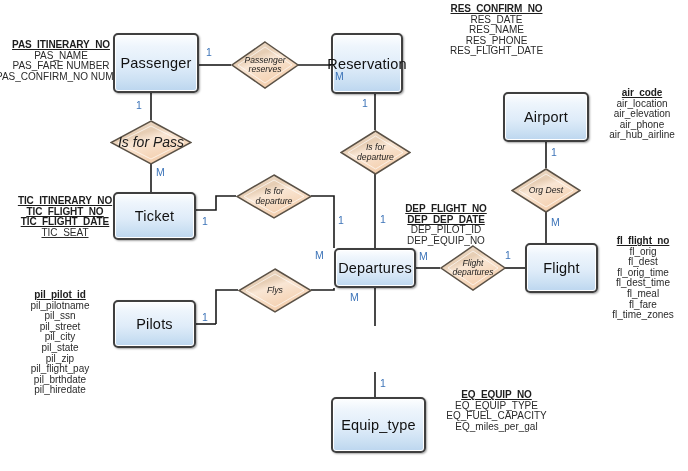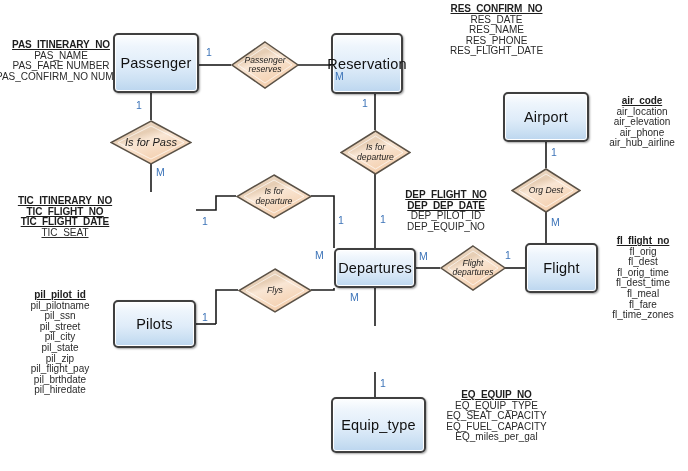--- a/index.html
+++ b/index.html
@@ -35,21 +35,21 @@
   }
   .rel .rlabel{
     position:relative;z-index:3;
     font-style:italic;
     font-size:8.6px;
     line-height:1.08;
     color:#1b1b1b;
     padding:0 4px;
     white-space:pre-line;
   }
-  .rel.small .rlabel{font-size:11px;}
+  .rel.small .rlabel{font-size:14px;}
 
   
   .attrs{
     position:absolute;
     text-align:center;
     font-size:10px;
     line-height:10.6px;
     color:#2a2a2a;
     white-space:nowrap;
   }
@@ -111,36 +111,36 @@
     </div>
 
   <div class="attrs" id="attrs-reservation" style="left:424px;top:4px;width:145px;">
       <div class="key">RES_CONFIRM_NO</div>
       <div class="">RES_DATE</div>
       <div class="">RES_NAME</div>
       <div class="">RES_PHONE</div>
       <div class="">RES_FLIGHT_DATE</div>
     </div>
 
-  <div class="attrs" id="attrs-airport" style="left:596px;top:96px;width:92px;">
+  <div class="attrs" id="attrs-airport" style="left:596px;top:88px;width:92px;">
       <div class="key">air_code</div>
       <div class="">air_location</div>
       <div class="">air_elevation</div>
       <div class="">air_phone</div>
       <div class="">air_hub_airline</div>
     </div>
 
   <div class="attrs" id="attrs-ticket" style="left:6px;top:196px;width:118px;text-decoration:underline;">
       <div class="key">TIC_ITINERARY_NO</div>
       <div class="key">TIC_FLIGHT_NO</div>
       <div class="key">TIC_FLIGHT_DATE</div>
       <div class="">TIC_SEAT</div>
     </div>
 
-  <div class="attrs" id="attrs-departures" style="left:388px;top:190px;width:116px;">
+  <div class="attrs" id="attrs-departures" style="left:388px;top:204px;width:116px;">
       <div class="key">DEP_FLIGHT_NO</div>
       <div class="key">DEP_DEP_DATE</div>
       <div class="">DEP_PILOT_ID</div>
       <div class="">DEP_EQUIP_NO</div>
     </div>
 
   <div class="attrs" id="attrs-flight" style="left:598px;top:236px;width:90px;">
       <div class="key">fl_flight_no</div>
       <div class="">fl_orig</div>
       <div class="">fl_dest</div>
@@ -160,37 +160,39 @@
       <div class="">pil_state</div>
       <div class="">pil_zip</div>
       <div class="">pil_flight_pay</div>
       <div class="">pil_brthdate</div>
       <div class="">pil_hiredate</div>
     </div>
 
   <div class="attrs" id="attrs-equip_type" style="left:424px;top:390px;width:145px;">
       <div class="key">EQ_EQUIP_NO</div>
       <div class="">EQ_EQUIP_TYPE</div>
-      <div class="">EQ_SEAT_CAPACITY</div>
       <div class="">EQ_FUEL_CAPACITY</div>
       <div class="">EQ_miles_per_gal</div>
     </div>
 
   <div class="entity" style="left:113px;top:33px;width:86px;height:60px;">
     <span class="ename">Passenger</span>
   </div>
 
   <div class="entity" style="left:331px;top:33px;width:72px;height:61px;">
     <span class="ename">Reservation</span>
   </div>
 
   <div class="entity" style="left:503px;top:92px;width:86px;height:50px;">
     <span class="ename">Airport</span>
   </div>
 
+  <div class="entity" style="left:113px;top:192px;width:83px;height:48px;">
+    <span class="ename">Ticket</span>
+  </div>
 
   <div class="entity" style="left:334px;top:248px;width:82px;height:40px;">
     <span class="ename">Departures</span>
   </div>
 
   <div class="entity" style="left:525px;top:243px;width:73px;height:50px;">
     <span class="ename">Flight</span>
   </div>
 
   <div class="entity" style="left:113px;top:300px;width:83px;height:48px;">

